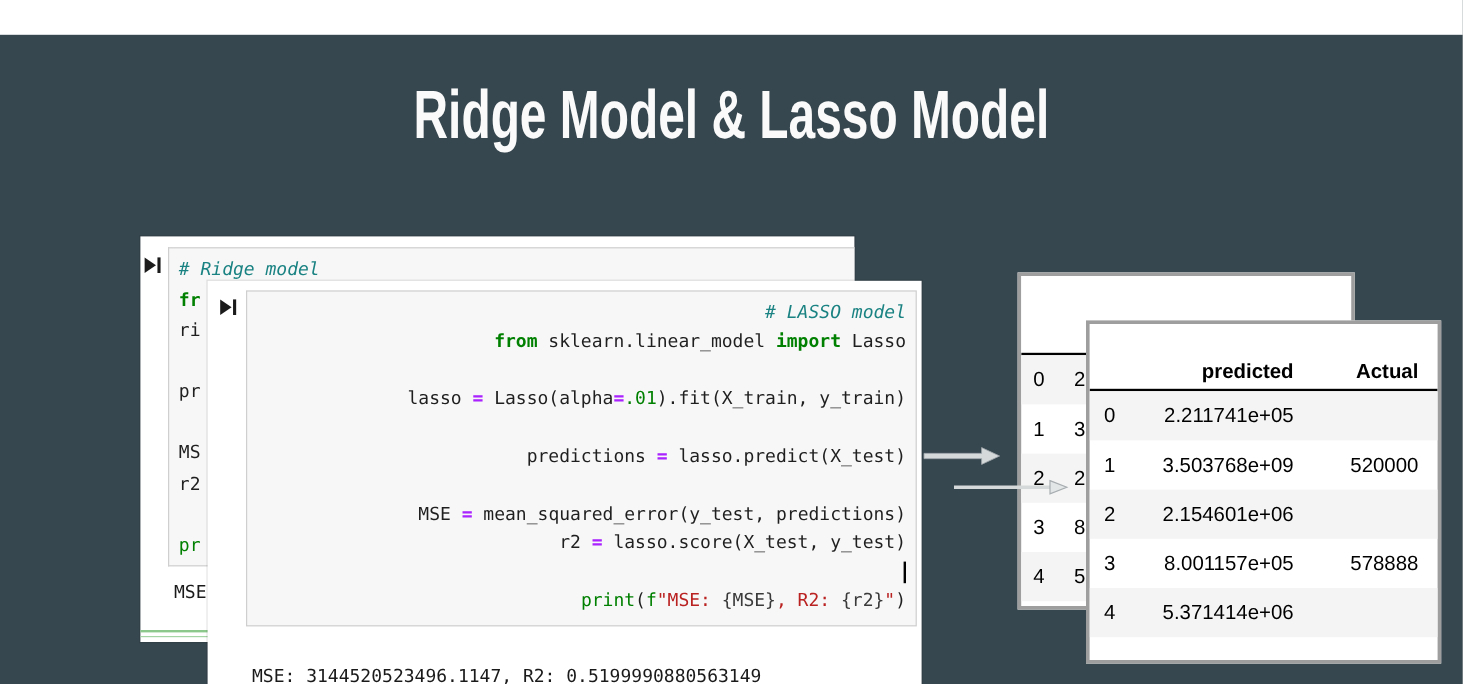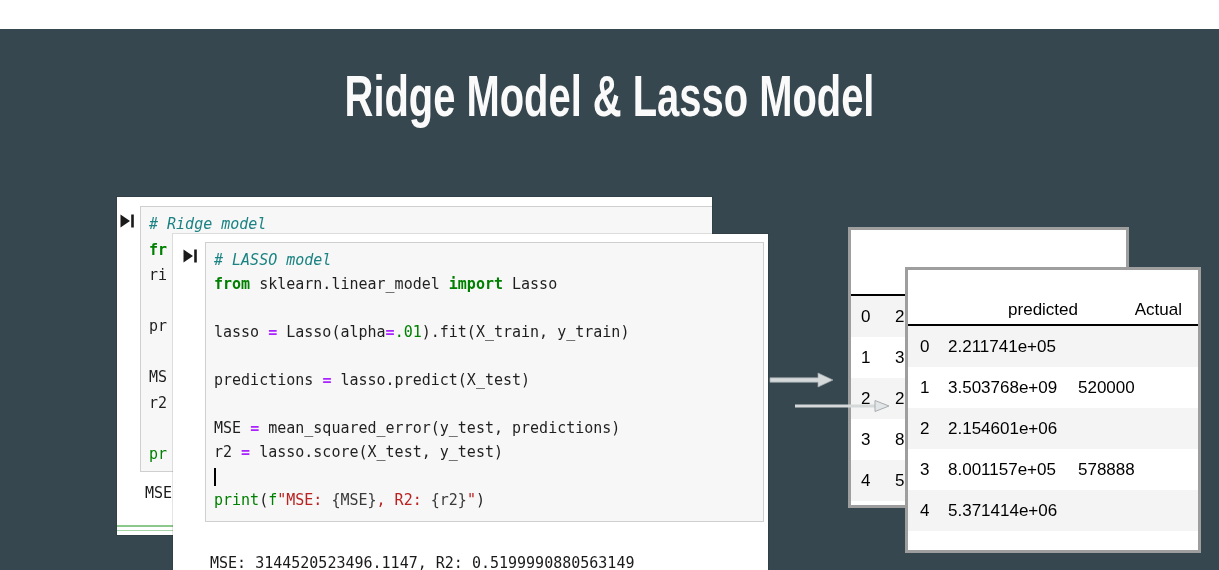--- a/index.html
+++ b/index.html
@@ -12,21 +12,21 @@
   .cell{position:absolute;background:var(--cell_bg);box-shadow:0 0 0 1px rgba(0,0,0,0.10);}
   .ridge-cell{left:117px;top:168px;width:595px;height:338px;z-index:1;}
   .lasso-cell{left:173px;top:205px;width:595px;height:343px;z-index:2;}
 
   .run-marker{position:absolute;width:16px;height:16px;}
   .ridge-cell .run-marker{left:2px;top:16px;}
   .lasso-cell .run-marker{left:9px;top:14px;}
 
   .code-box{position:absolute;background:var(--code_bg);border:1px solid var(--code_border);overflow:hidden;}
   .ridge-cell .code-box{left:23px;top:9px;right:0;border-right:none;height:264px;}
-  .lasso-cell .code-box{left:32px;top:8px;right:4px;height:278px;}
+  .lasso-cell .code-box{left:32px;top:8px;right:4px;height:278px;text-align:right;}
 
   .code-lines{padding:5px 8px;font-family:"DejaVu Sans Mono","Liberation Mono",monospace;
               font-size:15px;white-space:pre;}
   .code-line{height:24px;line-height:24px;}
   .ridge-cell .code-line{height:25.5px;line-height:25.5px;}
 
   .c-plain{color:var(--code_text);}
   .c-comment{color:var(--comment);font-style:italic;}
   .c-kw{color:var(--keyword);font-weight:bold;}
   .c-kw2{color:var(--keyword);}
@@ -56,26 +56,26 @@
           color:var(--text);overflow:hidden;}
   .back-table{left:848px;top:198px;width:275px;height:275px;z-index:3;}
   .front-table{left:905px;top:238px;width:290px;height:280px;z-index:5;}
 
   .bt-head{height:64px;border-bottom:2px solid #000;background:#fff;}
   .bt-row{display:flex;height:41px;line-height:41px;font-size:17px;}
   .bt-row span:nth-child(1){width:34px;padding-left:10px;}
   .bt-row:nth-child(odd){background:var(--row_alt);}
 
   .ft-head{display:grid;grid-template-columns:40px 130px 104px;height:50px;
-           border-bottom:2px solid #000;font-weight:normal;font-size:17px;
+           border-bottom:2px solid #000;font-weight:bold;font-size:17px;
            align-items:end;padding-bottom:4px;}
   .ft-head span{text-align:right;}
   .ft-row{display:grid;grid-template-columns:40px 130px 104px;height:41px;line-height:41px;font-size:17px;}
   .ft-row span:nth-child(1){padding-left:12px;}
-  .ft-row span:nth-child(2),.ft-row span:nth-child(3){}
+  .ft-row span:nth-child(2),.ft-row span:nth-child(3){text-align:right;}
   .ft-row:nth-child(odd){background:var(--row_alt);}
 </style>
 </head>
 <body>
 
 <div class="slide">
 
   <h1 class="title">Ridge Model &amp; Lasso Model</h1>
 
   <div class="cell ridge-cell">

